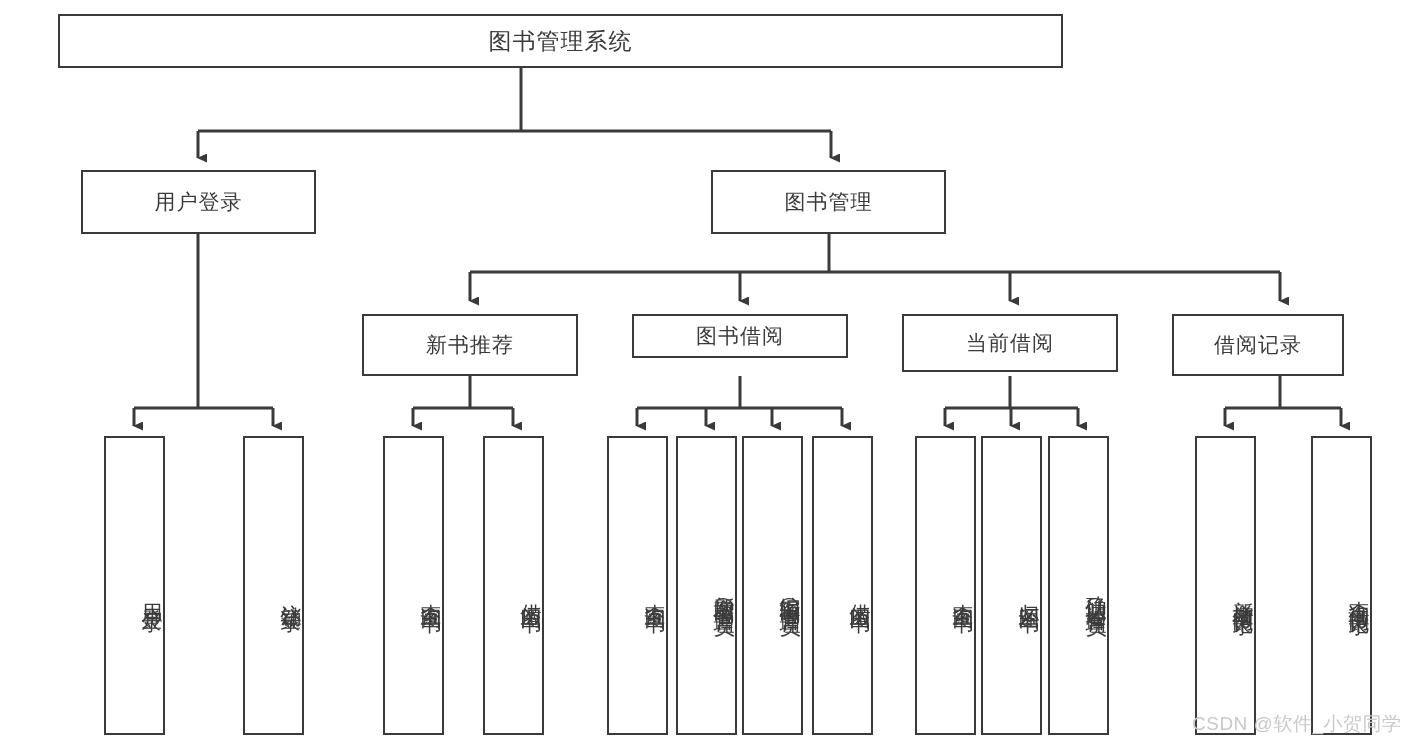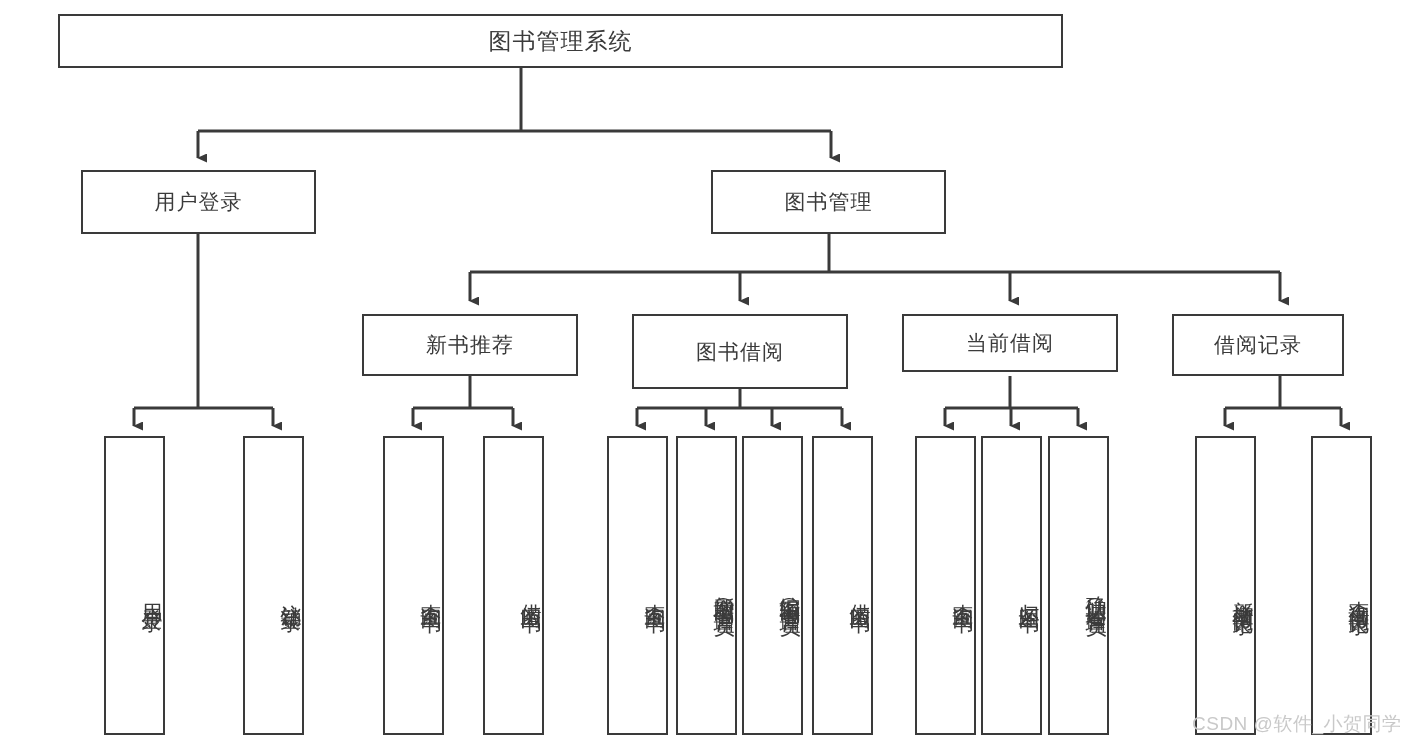--- a/index.html
+++ b/index.html
@@ -131,21 +131,21 @@
   <div class="node lvl2" style="left:81px; top:170px; width:235px; height:64px;">
     <span>用户登录</span>
   </div>
   <div class="node lvl3" style="left:362px; top:314px; width:216px; height:62px;">
     <span>新书推荐</span>
   </div>
 
   <div class="node lvl2" style="left:711px; top:170px; width:235px; height:64px;">
     <span>图书管理</span>
   </div>
-  <div class="node lvl3" style="left:632px; top:314px; width:216px; height:75px;">
+  <div class="node lvl3" style="left:632px; top:314px; width:216px; height:44px;">
     <span>图书借阅</span>
   </div>
   <div class="node lvl3" style="left:902px; top:314px; width:216px; height:58px;">
     <span>当前借阅</span>
   </div>
   <div class="node lvl3" style="left:1172px; top:314px; width:172px; height:62px;">
     <span>借阅记录</span>
   </div>
 
   <div class="node leaf" style="left:104px; top:436px; width:61px; height:299px;">

